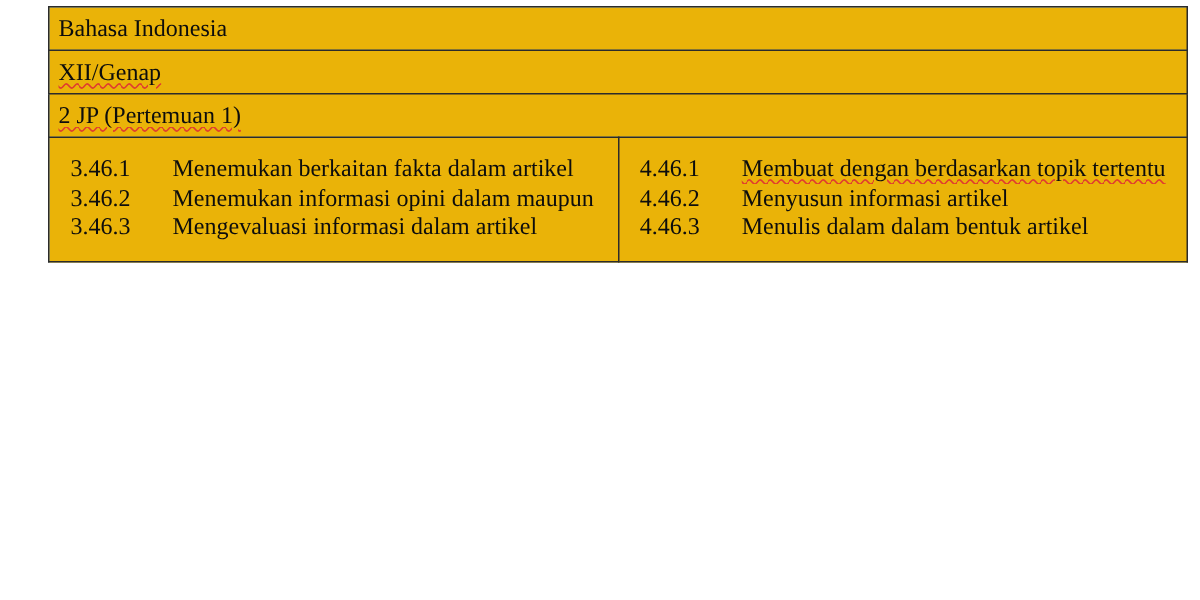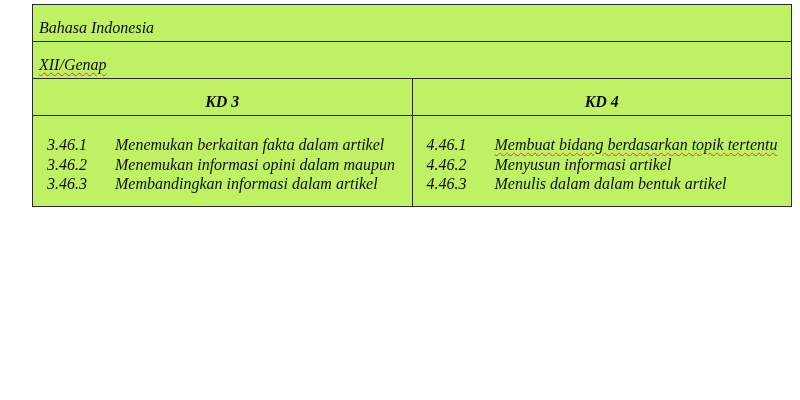--- a/index.html
+++ b/index.html
@@ -22,26 +22,25 @@
   table.doc {
     border-collapse: collapse;
     table-layout: fixed;
     width: 760px;
     margin-left: 32px;
     background: #b9dde6;
   }
   table.doc td {
     border: 1px solid #2b2b2b;
     vertical-align: top;
-    padding: 14px 6px 3px 6px;
+    padding: 6px 6px 3px 6px;
     font-size: 16px;
     line-height: 1.18;
     color: #0d0d0d;
-    background: #bef264;
-    font-style: italic;
+    background: #eab308;
   }
   .hdr-row td {
     font-size: 16px;
     padding-top: 1px;
     padding-bottom: 2px;
   }
   .center {
     text-align: center;
   }
   .bold {
@@ -100,46 +99,45 @@
       <col class="left-col">
       <col class="right-col">
     </colgroup>
     <tbody>
       <tr class="hdr-row">
         <td colspan="2">Bahasa Indonesia</td>
       </tr>
       <tr class="hdr-row">
         <td colspan="2"><span class="sp">XII/Genap</span></td>
       </tr>
-      <tr>
-        <td class="center bold">KD 3</td>
-        <td class="center bold">KD 4</td>
+      <tr class="hdr-row">
+        <td colspan="2"><span class="sp">2 JP (Pertemuan 1)</span></td>
       </tr>
       <tr>
         <td>
           <div class="ipk-list">
             <div class="ipk-item">
               <span class="ipk-code">3.46.1</span>
               <span class="ipk-desc">Menemukan berkaitan fakta dalam artikel</span>
             </div>
             <div class="ipk-item">
               <span class="ipk-code">3.46.2</span>
               <span class="ipk-desc">Menemukan informasi opini dalam maupun</span>
             </div>
             <div class="ipk-item">
               <span class="ipk-code">3.46.3</span>
-              <span class="ipk-desc">Membandingkan informasi dalam artikel</span>
+              <span class="ipk-desc">Mengevaluasi informasi dalam artikel</span>
             </div>
           </div>
         </td>
         <td>
           <div class="ipk-list">
             <div class="ipk-item">
               <span class="ipk-code">4.46.1</span>
-              <span class="ipk-desc"><span class="sp">Membuat bidang berdasarkan topik tertentu</span></span>
+              <span class="ipk-desc"><span class="sp">Membuat dengan berdasarkan topik tertentu</span></span>
             </div>
             <div class="ipk-item">
               <span class="ipk-code">4.46.2</span>
               <span class="ipk-desc">Menyusun informasi artikel</span>
             </div>
             <div class="ipk-item">
               <span class="ipk-code">4.46.3</span>
               <span class="ipk-desc">Menulis dalam dalam bentuk artikel</span>
             </div>
           </div>

